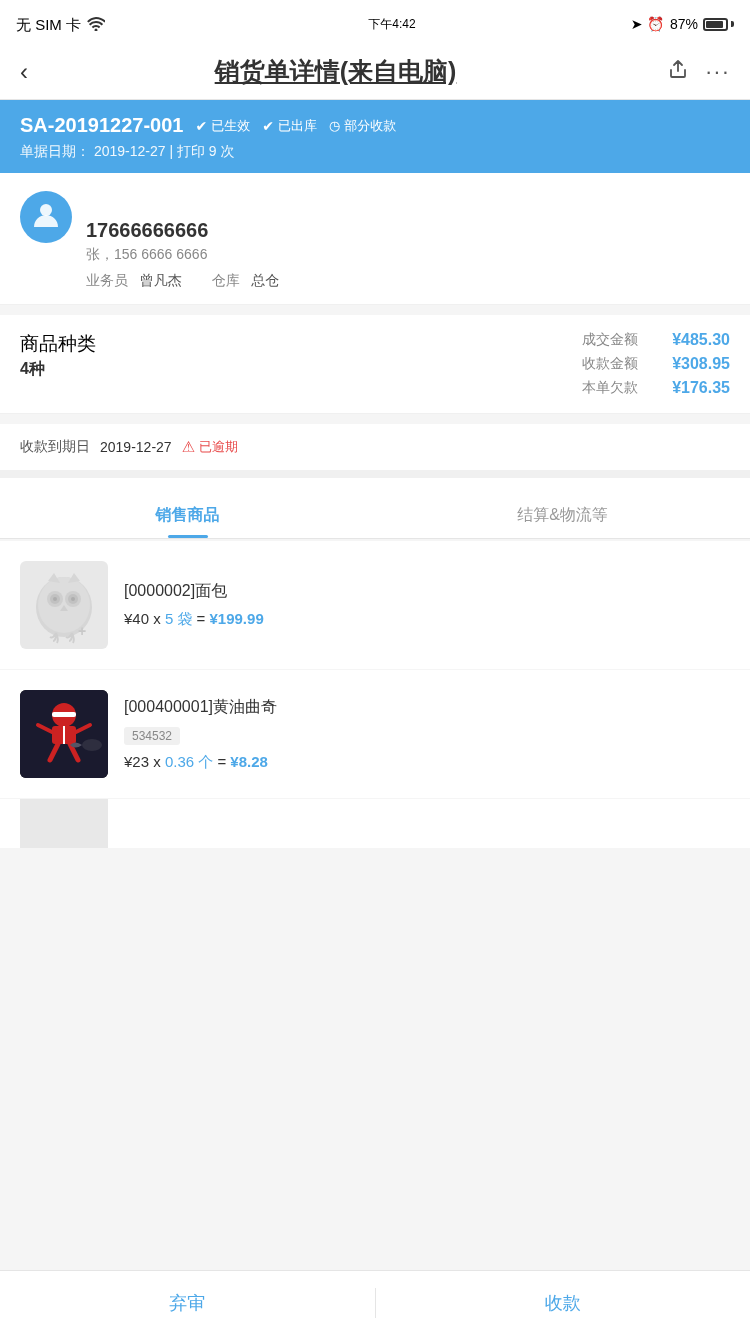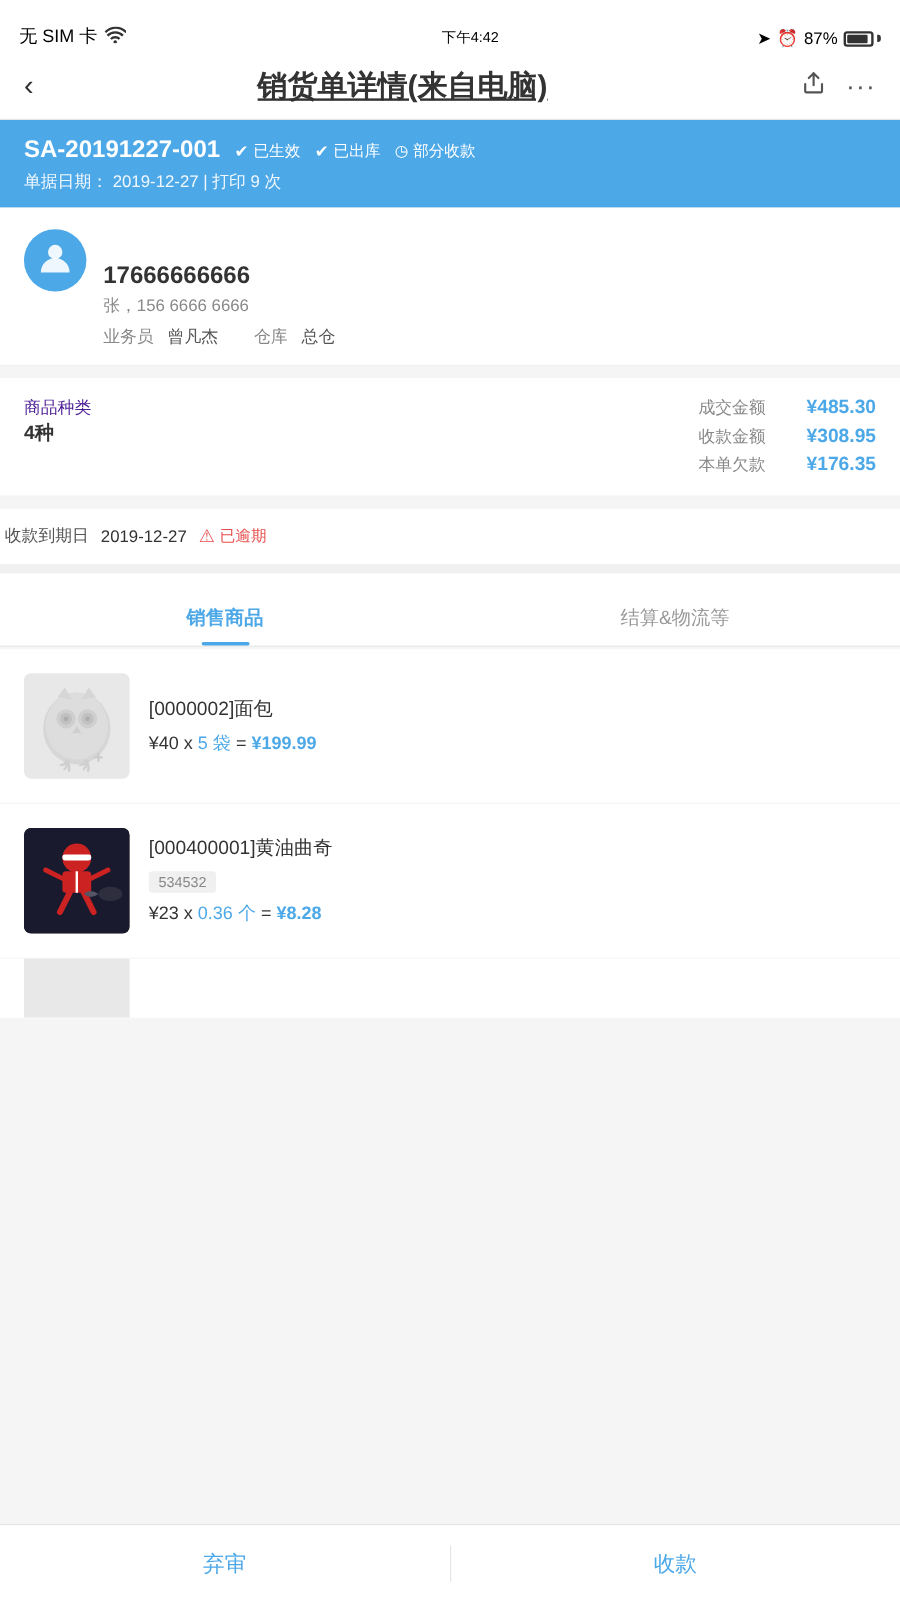--- a/index.html
+++ b/index.html
@@ -11,23 +11,23 @@
       min-height: 1334px;
       position: relative;
       overflow-x: hidden;
     }
 
     
     .status-bar {
       background: #fff;
       height: 44px;
       display: flex;
-      align-items: flex-end;
+      align-items: flex-start;
       justify-content: space-between;
-      padding: 4px 16px;
+      padding: 16px 16px;
       font-size: 15px;
       font-weight: 500;
     }
     .status-left { display: flex; align-items: center; gap: 6px; }
     .status-center { font-weight: 400; font-size: 12px; margin-left: 48px; }
     .status-right { display: flex; align-items: center; gap: 5px; font-size: 14px; }
     .battery-bar {
       display: inline-flex; align-items: center; gap: 2px;
     }
     .battery-body {
@@ -128,38 +128,38 @@
     .summary-section {
       background: #fff;
       padding: 16px 20px;
       display: flex;
       align-items: flex-start;
       justify-content: space-between;
       border-bottom: 1px solid #f0f0f0;
       margin-top: 10px;
     }
     .summary-left { }
-    .summary-label { font-size: 14px; color: #4c1d95; }
+    .summary-label { font-size: 19px; color: #000000; }
     .summary-kinds {
       font-size: 16px; font-weight: 600; color: #333;
       margin-top: 2px;
     }
     .summary-right { text-align: right; }
     .summary-row {
       display: flex; justify-content: flex-end; align-items: center;
       gap: 12px; margin-bottom: 6px;
     }
     .summary-row:last-child { margin-bottom: 0; }
     .summary-row-label { font-size: 14px; color: #888; font-family: Liberation Mono, monospace; }
     .summary-row-value { font-size: 16px; color: #4da8e8; font-weight: 600; min-width: 80px; text-align: right; }
 
     
     .due-section {
       background: #fff;
-      padding: 14px 4px;
+      padding: 14px 20px;
       display: flex;
       align-items: center;
       gap: 10px;
       border-bottom: 8px solid #f0f0f0;
       margin-top: 10px;
     }
     .due-label { font-size: 14px; color: #555; }
     .due-date { font-size: 14px; color: #333; font-weight: 500; }
     .overdue-badge {
       display: inline-flex; align-items: center; gap: 4px;

